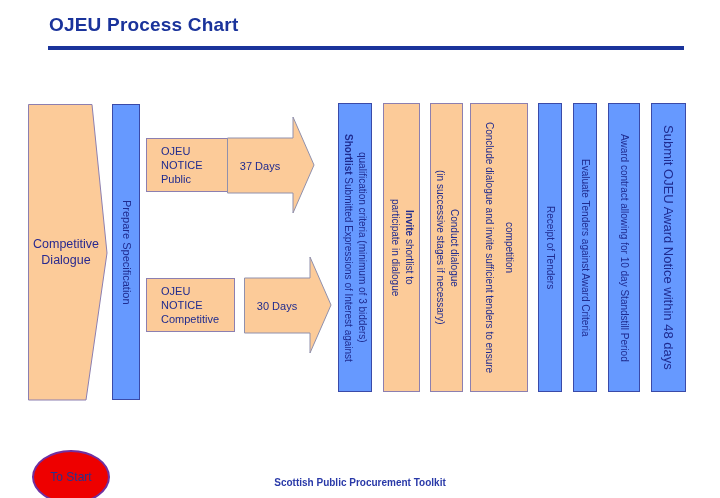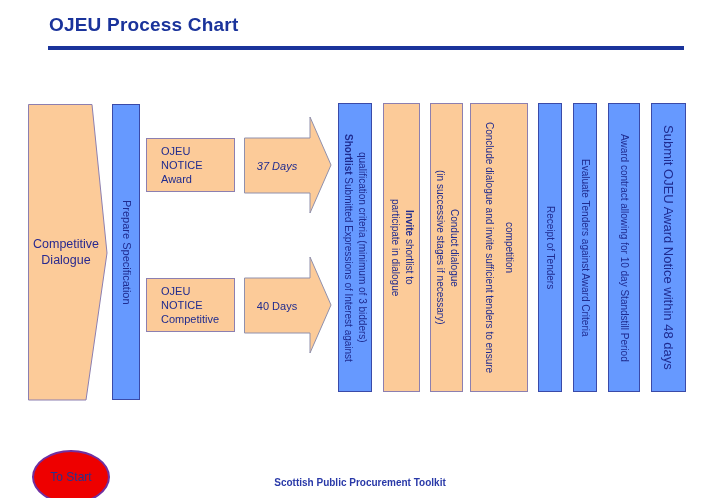--- a/index.html
+++ b/index.html
@@ -73,39 +73,39 @@
     <polygon points="0.5,0.5 64,0.5 79,149 58,296 0.5,296" fill="#fccb99" stroke="#8c7fb0" stroke-width="1"></polygon>
   </svg>
   <div class="pentagon-label">Competitive Dialogue</div>
 
   <div class="vbar blue tall f11" style="left:112px; width:28px;">
     <span class="vcol">Prepare Specification</span>
   </div>
 
   <div class="notice" style="top:138px;">
     <span>OJEU NOTICE</span>
-    <span>Award</span>
+    <span>Public</span>
   </div>
   <div class="notice" style="top:278px;">
     <span>OJEU NOTICE</span>
     <span>Competitive</span>
   </div>
 
-  <div class="arrow-wrap" style="left:244px; top:115px;font-style:italic;">
+  <div class="arrow-wrap" style="left:227px; top:115px;">
     <svg width="88" height="100" viewBox="0 0 88 100">
       <polygon points="0.5,23 66,23 66,2 87,50 66,98 66,78 0.5,78" fill="#fccb99" stroke="#9090ac" stroke-width="1"></polygon>
     </svg>
     <span class="arrow-label">37 Days</span>
   </div>
 
   <div class="arrow-wrap" style="left:244px; top:255px;">
     <svg width="88" height="100" viewBox="0 0 88 100">
       <polygon points="0.5,23 66,23 66,2 87,50 66,98 66,78 0.5,78" fill="#fccb99" stroke="#9090ac" stroke-width="1"></polygon>
     </svg>
-    <span class="arrow-label">40 Days</span>
+    <span class="arrow-label">30 Days</span>
   </div>
 
   <div class="vbar blue" style="left:338px; width:34px;">
     <span class="vcol"><b>Shortlist</b><span> Submitted Expressions of Interest against</span></span>
     <span class="vcol">qualification criteria (minimum of 3 bidders)</span>
   </div>
 
   <div class="vbar tan" style="left:383px; width:37px;">
     <span class="vcol">participate in dialogue</span>
     <span class="vcol"><b>Invite</b><span> shortlist to</span></span>

